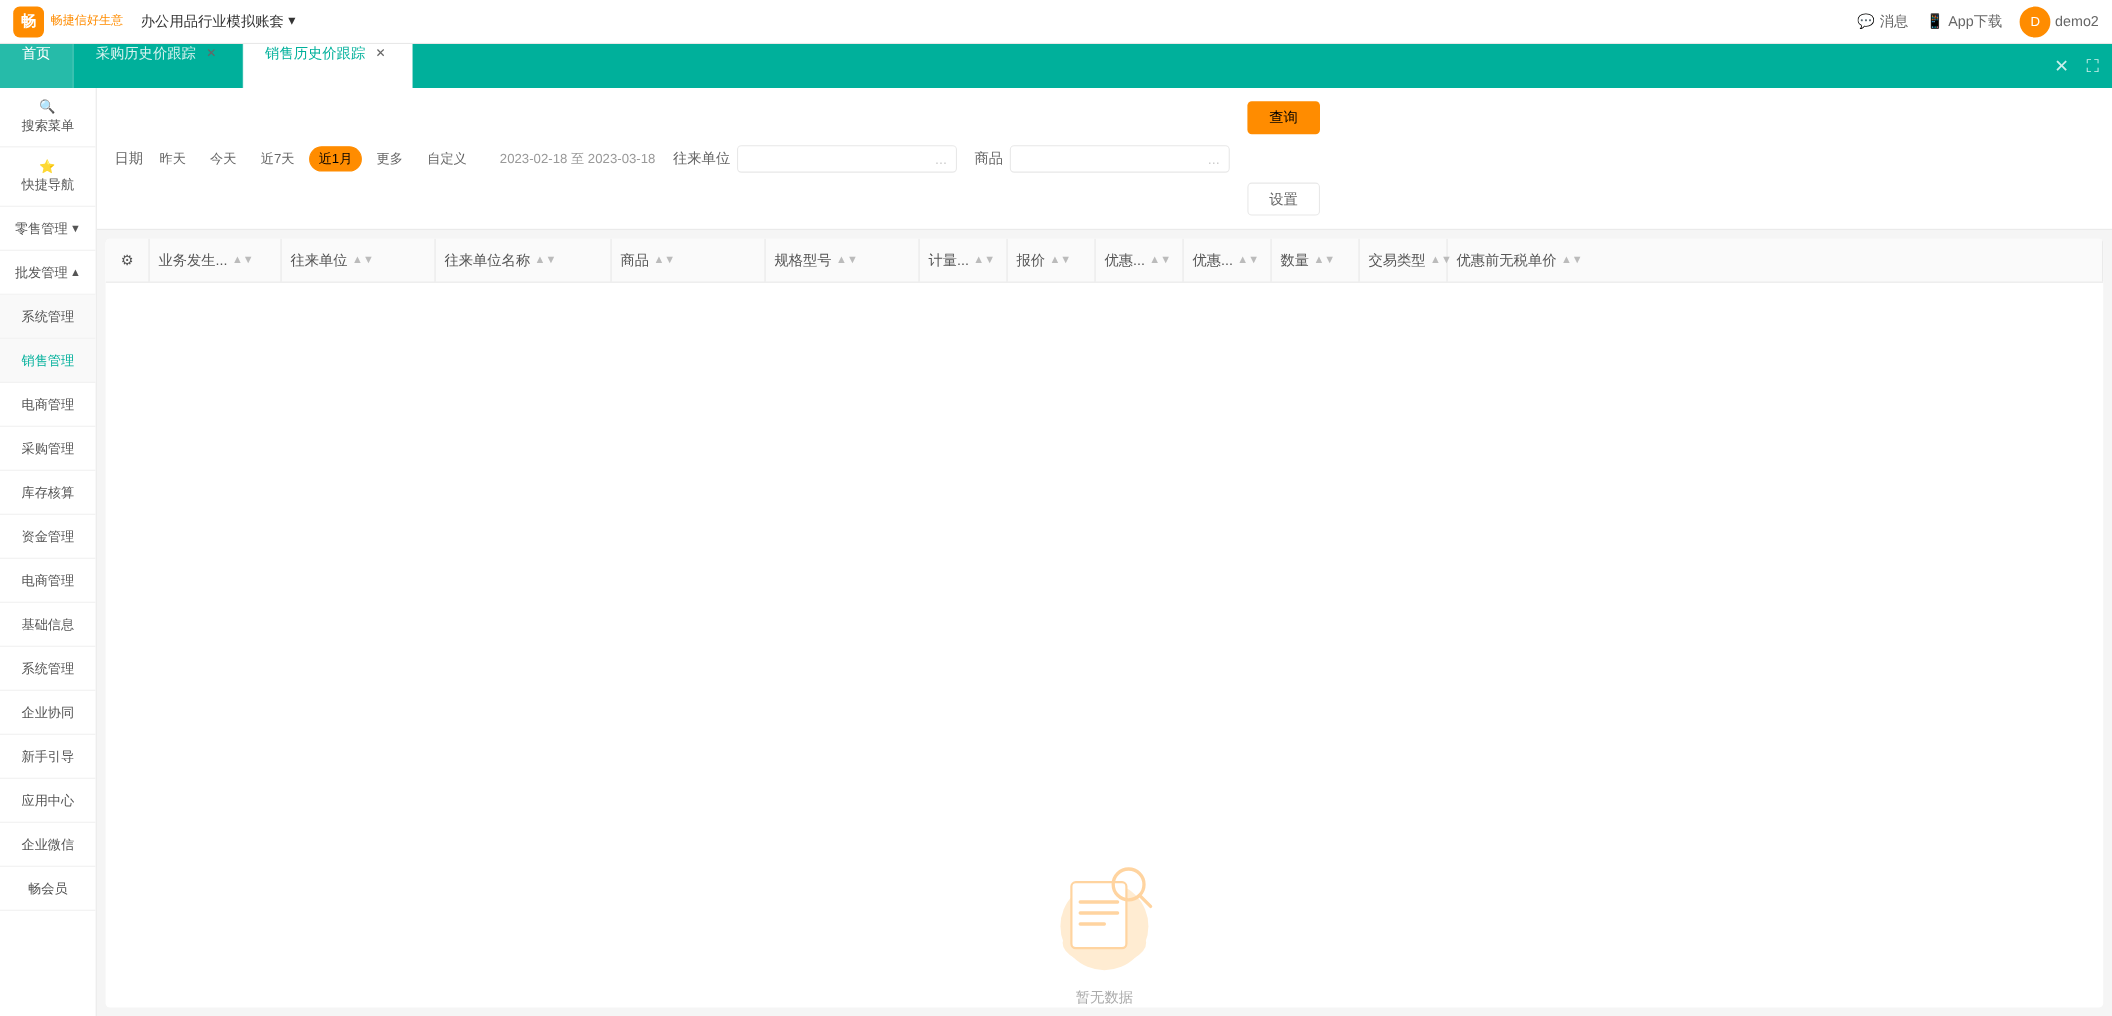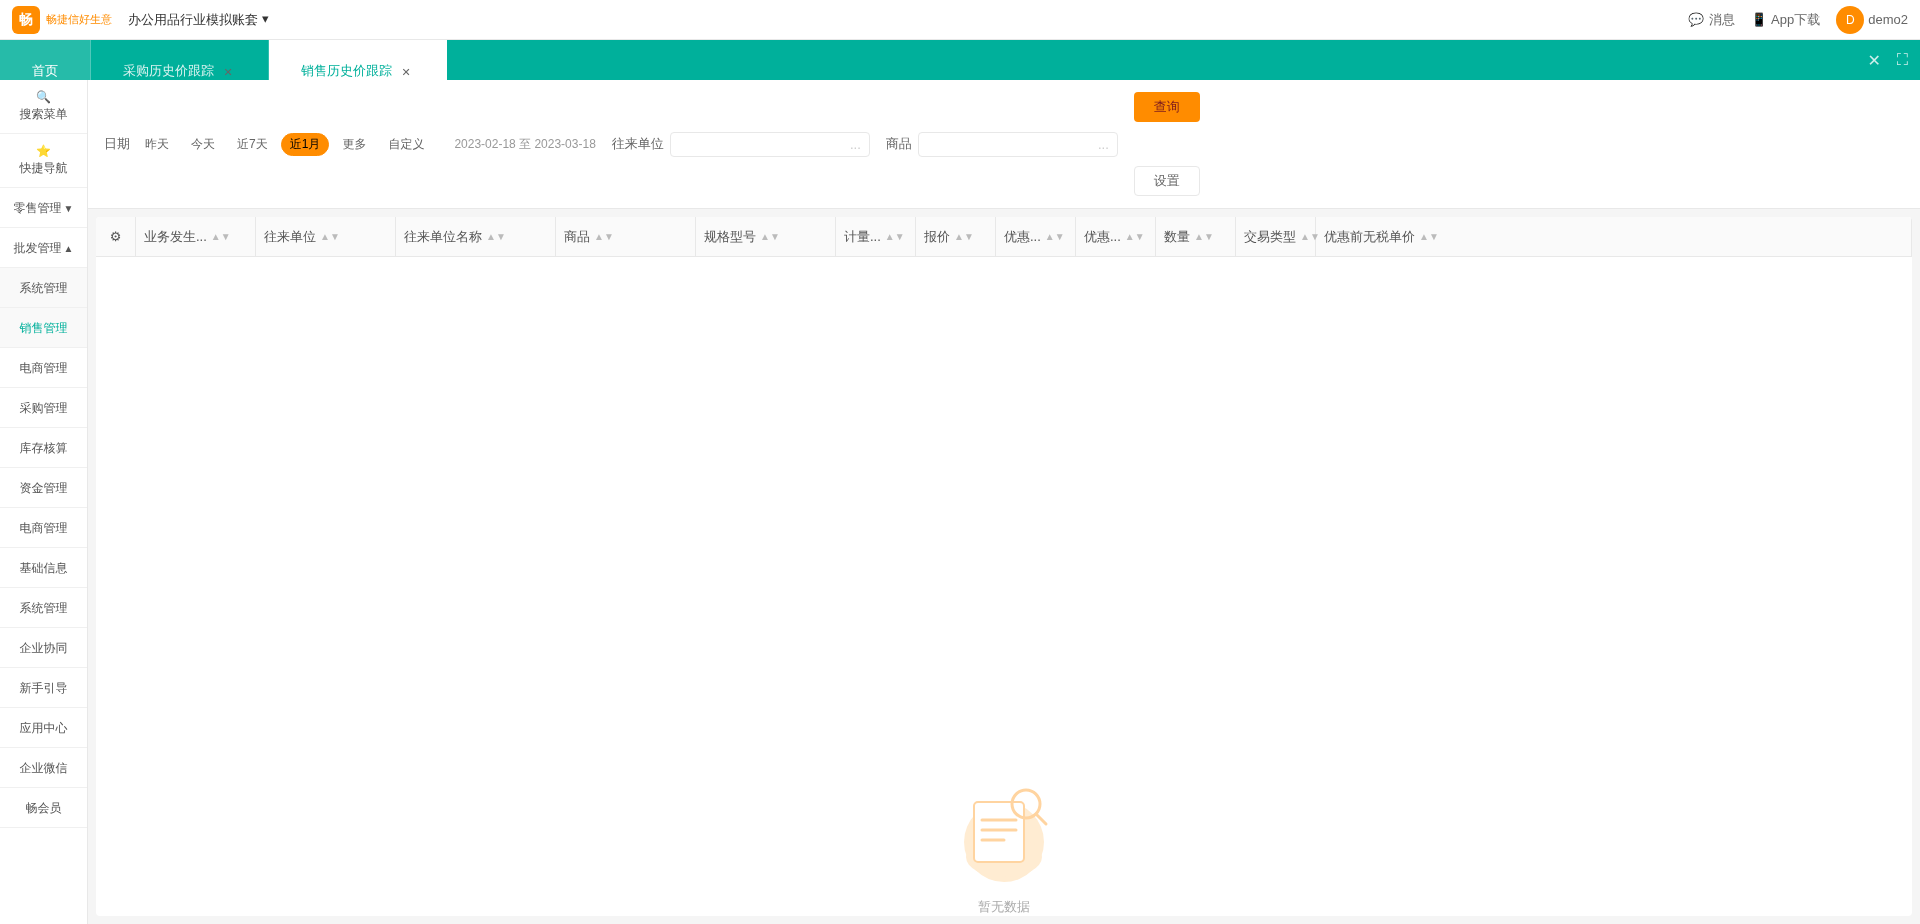--- a/index.html
+++ b/index.html
@@ -11,21 +11,21 @@
     .logo-area { display: flex; align-items: center; gap: 6px; }
     .logo-icon { width: 28px; height: 28px; background: #ff8c00; border-radius: 6px; display: flex; align-items: center; justify-content: center; color: white; font-size: 14px; font-weight: bold; }
     .logo-text { font-size: 11px; color: #ff8c00; line-height: 1.2; }
     .dropdown-selector { display: flex; align-items: flex-start; gap: 4px; font-size: 13px; color: #333; padding: 4px 8px; border-radius: 4px; cursor: pointer; }
     .top-bar-right { display: flex; align-items: center; gap: 16px; }
     .top-bar-action { display: flex; align-items: center; gap: 4px; color: #666; cursor: pointer; font-size: 13px; }
     .user-avatar { width: 28px; height: 28px; border-radius: 50%; background: #ff8c00; display: flex; align-items: center; justify-content: center; color: white; font-size: 12px; }
 
     
     .tab-bar { height: 40px; background: #00b09b; display: flex; align-items: center; padding: 0 0; flex-shrink: 0; }
-    .tab { display: flex; align-items: flex-end; gap: 6px; padding: 0 32px; height: 40px; cursor: pointer; color: rgba(255,255,255,0.85); font-size: 13px; border-right: 1px solid rgba(255,255,255,0.2); }
+    .tab { display: flex; align-items: flex-start; gap: 6px; padding: 0 20px; height: 40px; cursor: pointer; color: rgba(255,255,255,0.85); font-size: 13px; border-right: 1px solid rgba(255,255,255,0.2); }
     .tab.home { background: rgba(255,255,255,0.15); color: white; }
     .tab.active { background: white; color: #00b09b; }
     .tab-close { width: 16px; height: 16px; display: flex; align-items: center; justify-content: center; border-radius: 50%; font-size: 11px; color: #666; }
     .tab-bar-actions { margin-left: auto; display: flex; align-items: center; gap: 8px; padding-right: 8px; }
     .tab-bar-btn { color: rgba(255,255,255,0.8); cursor: pointer; font-size: 16px; padding: 4px; }
 
     
     .main-layout { display: flex; flex: 1; overflow: hidden; }
 
     
@@ -54,21 +54,21 @@
     .filter-label { color: #666; font-size: 13px; }
     .date-btns { display: flex; align-items: center; gap: 4px; }
     .date-btn { padding: 2px 8px; border-radius: 12px; cursor: pointer; font-size: 12px; color: #666; border: 1px solid transparent; }
     .date-btn.active { background: #ff8c00; color: #000000; border-color: #ff8c00; }
     .date-range { font-size: 12px; color: #999; margin-left: 15px; }
     .filter-input { display: flex; align-items: center; border: 1px solid #e8e8e8; border-radius: 4px; padding: 4px 8px; min-width: 200px; background: #fff; cursor: pointer; }
     .filter-input-text { flex: 1; font-size: 13px; color: #999; }
     .filter-input-dots { color: #ccc; font-size: 13px; }
 
     
-    .btn-query { background: #ff8c00; color: #7f1d1d; border: none; border-radius: 4px; padding: 6px 20px; cursor: pointer; font-size: 13px; }
+    .btn-query { background: #ff8c00; color: #000000; border: none; border-radius: 4px; padding: 6px 20px; cursor: pointer; font-size: 13px; }
     .btn-settings { background: #fff; color: #666; border: 1px solid #e8e8e8; border-radius: 4px; padding: 5px 16px; cursor: pointer; font-size: 13px; margin-top: 40px; }
 
     
     .table-container { background: #fff; flex: 1; display: flex; flex-direction: column; overflow: hidden; margin: 8px; border-radius: 4px; }
     .table-header { display: flex; align-items: center; background: #fafafa; border-bottom: 1px solid #e8e8e8; height: 40px; flex-shrink: 0; }
     .th-cell { display: flex; align-items: center; gap: 4px; padding: 0 8px; font-size: 13px; color: #555; font-weight: normal; border-right: 1px solid #e8e8e8; height: 100%; cursor: pointer; white-space: nowrap; }
     .th-settings { width: 40px; justify-content: center; }
     .th-sort { font-size: 10px; color: #bbb; display: flex; flex-direction: column; line-height: 1; }
     .th-col-1 { width: 120px; }
     .th-col-2 { width: 140px; }

